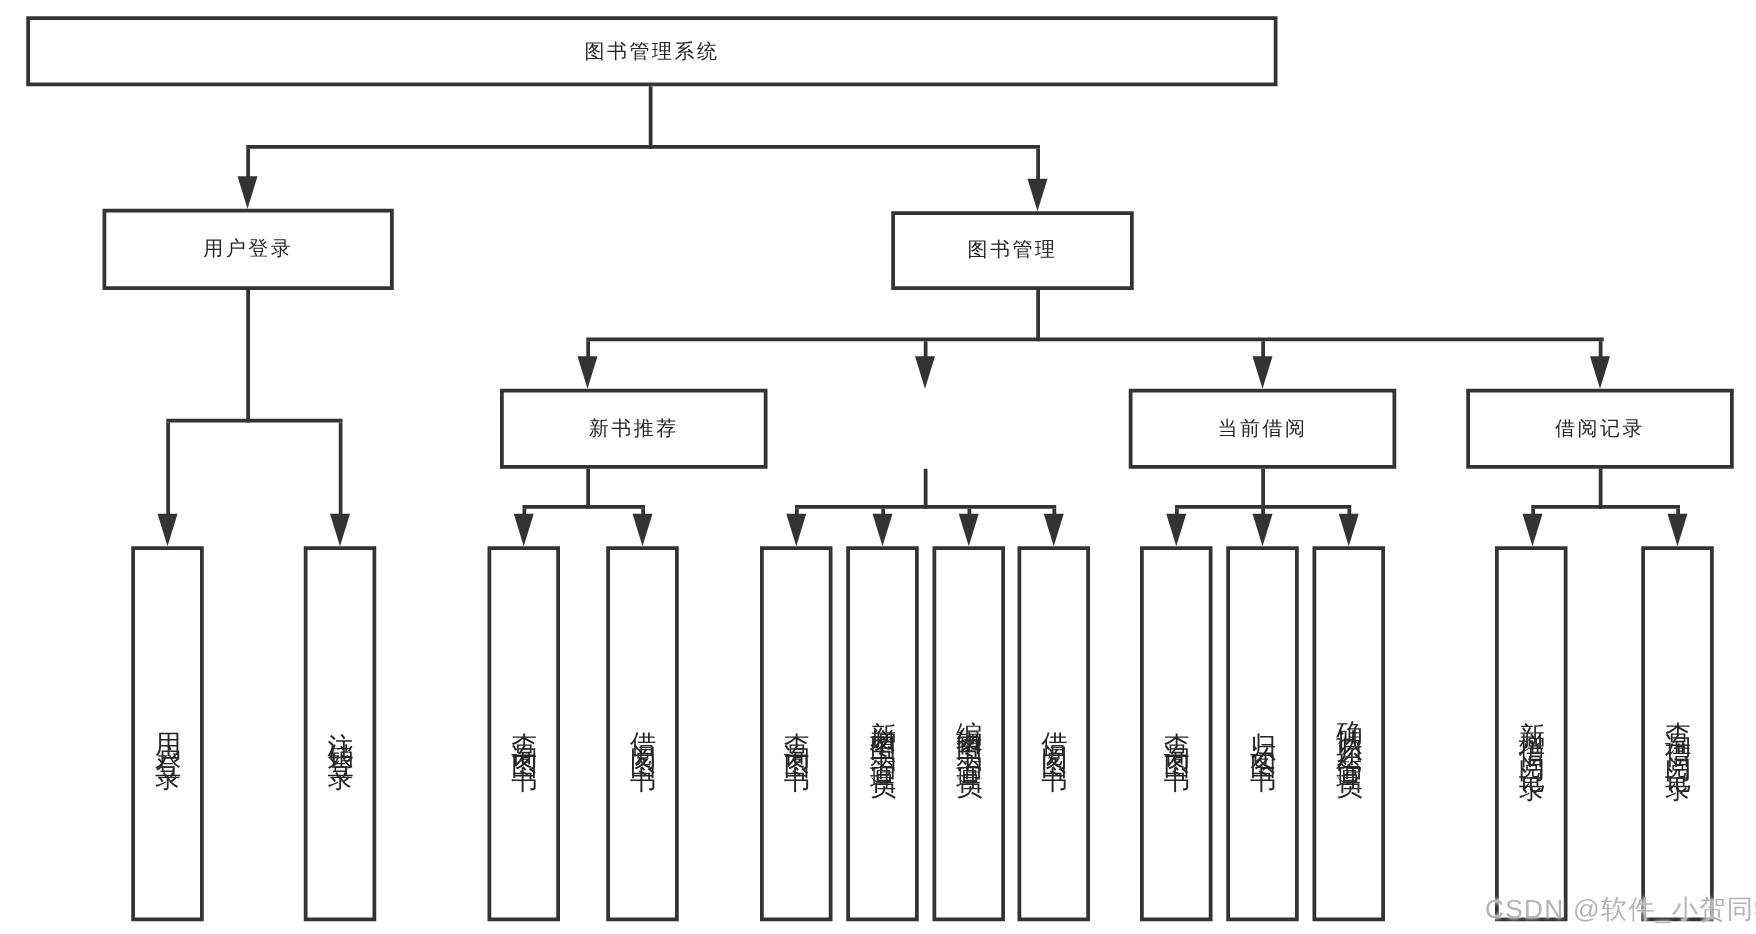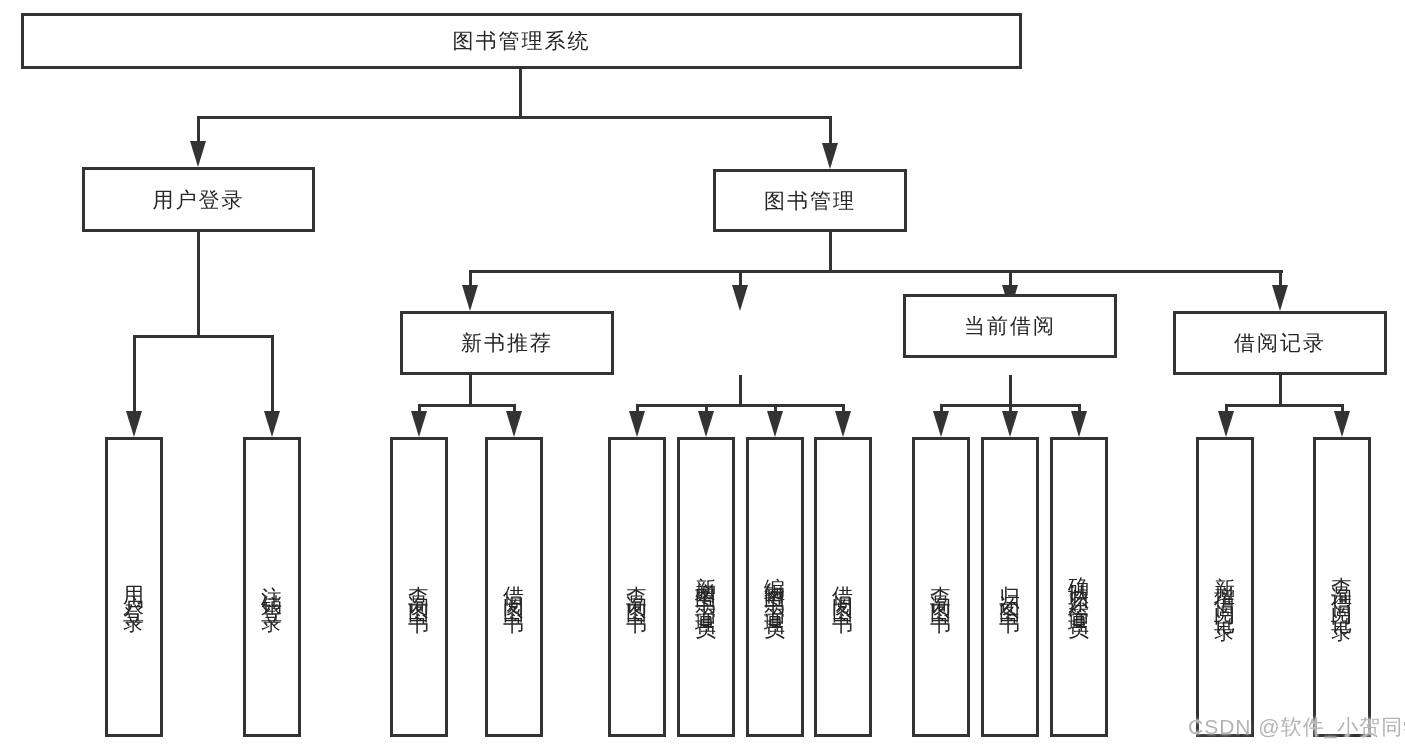--- a/index.html
+++ b/index.html
@@ -14,21 +14,21 @@
   }
   .box {
     position: absolute;
     border: 3px solid #333333;
     background: #ffffff;
     box-sizing: border-box;
     display: flex;
     align-items: center;
     justify-content: center;
   }
-  .box.h { font-size: 21px; letter-spacing: 2px; white-space: nowrap; justify-content: center; }
+  .box.h { font-size: 16px; letter-spacing: 2px; white-space: nowrap; justify-content: center; }
   .vtext {
     writing-mode: vertical-rl;
     text-orientation: mixed;
     font-size: 21px;
     letter-spacing: 9px;
     line-height: 1.1;
   }
   .line { position: absolute; background: #333333; }
   .arrow {
     position: absolute;
@@ -92,21 +92,21 @@
     <div class="line" style="left:1279px; top:273px; width:3px; height:15px;"></div>
     <div class="arrow" style="left:462px; top:285px;"></div>
     <div class="arrow" style="left:732px; top:285px;"></div>
     <div class="arrow" style="left:1002px; top:285px;"></div>
     <div class="arrow" style="left:1272px; top:285px;"></div>
   </div>
 
   <div class="box h" style="left:363px; top:311px; width:214px; height:64px;margin-left:37px;">
     <span>新书推荐</span>
   </div>
-  <div class="box h" style="left:903px; top:294px; width:214px; height:64px;">
+  <div class="box h" style="left:903px; top:311px; width:214px; height:64px;">
     <span>当前借阅</span>
   </div>
   <div class="box h" style="left:1173px; top:311px; width:214px; height:64px;">
     <span>借阅记录</span>
   </div>
 
   <div>
     <div class="line" style="left:469px; top:375px; width:3px; height:32px;"></div>
     <div class="line" style="left:418px; top:404px; width:98px; height:3px;"></div>
     <div class="line" style="left:418px; top:407px; width:3px; height:8px;"></div>

